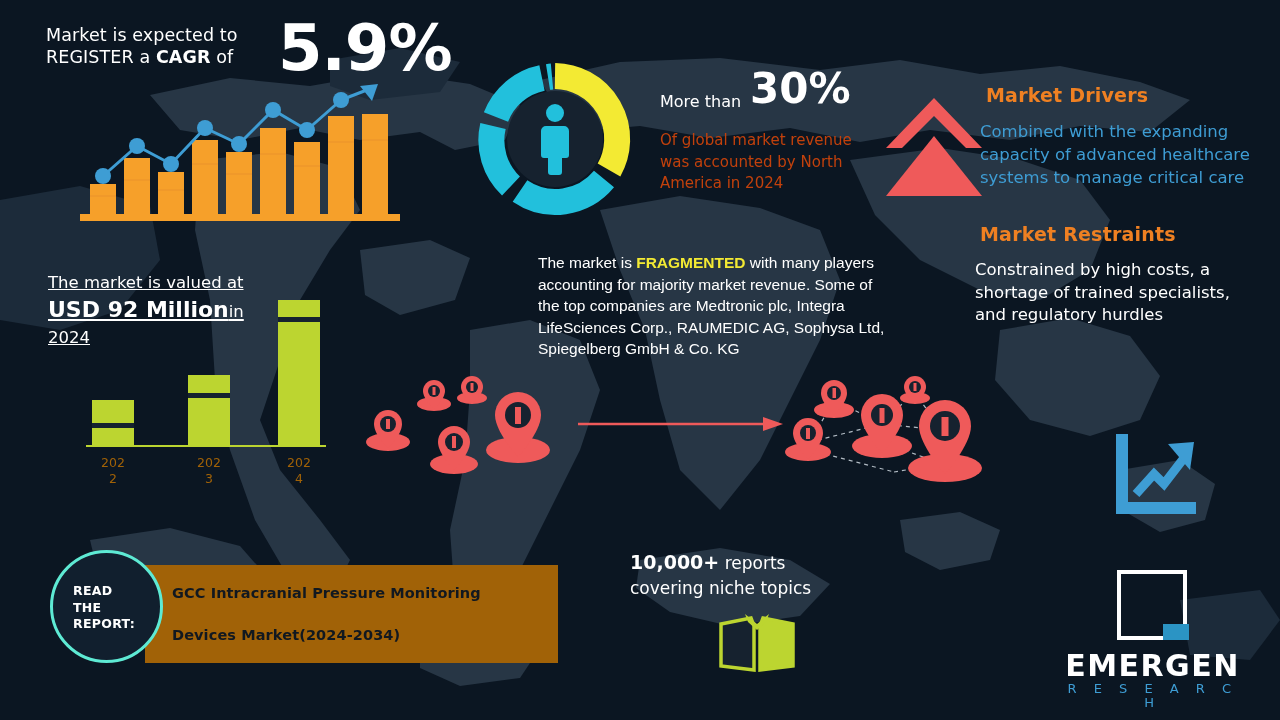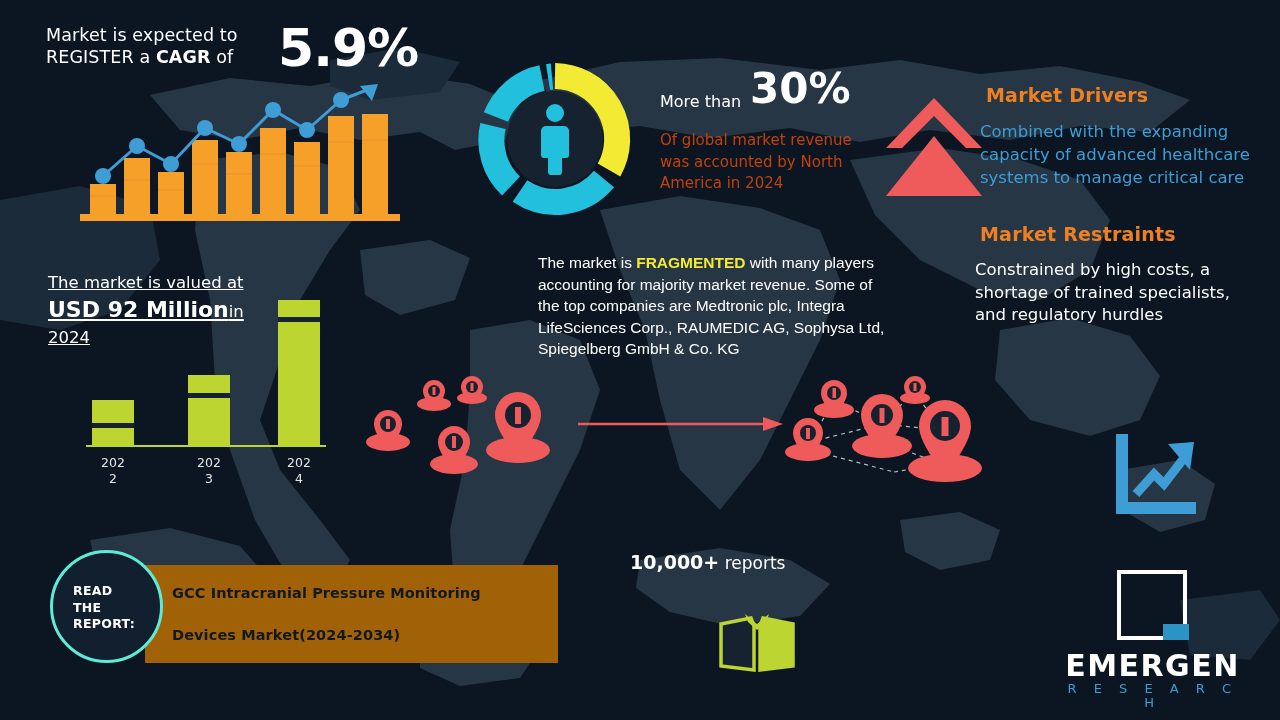--- a/index.html
+++ b/index.html
@@ -12,21 +12,21 @@
   #stage{position:relative;width:1280px;height:720px;overflow:hidden;background:#0b1622;}
   .map{position:absolute;left:0;top:0;width:1280px;height:720px;opacity:1;}
   .layer{position:absolute;}
 
   
   #cagr-block{left:46px;top:24px;width:420px;}
   #cagr-text{font-size:17.5px;line-height:22px;color:#ffffff;letter-spacing:.1px;}
   #cagr-text b{font-weight:bold;}
   #cagr-value{
     position:absolute;left:232px;top:-10px;
-    font-size:52px;font-weight:bold;line-height:68px;color:#ffffff;letter-spacing:-1px;
+    font-size:64px;font-weight:bold;line-height:68px;color:#ffffff;letter-spacing:-1px;
   }
 
   
   #orange-chart{left:72px;top:84px;width:340px;height:140px;}
 
   
   #donut{left:474px;top:56px;width:162px;height:166px;}
 
   
   #thirty-block{left:660px;top:92px;width:210px;}
@@ -45,21 +45,21 @@
 
   
   #valued-block{left:48px;top:272px;width:300px;text-decoration:underline;}
   #valued-l1{font-size:16.5px;color:#fff;line-height:22px;}
   #valued-l2{font-size:22px;font-weight:bold;color:#fff;line-height:30px;margin-top:1px;}
   #valued-l2 .small{font-size:16.5px;font-weight:normal;}
   #valued-l3{font-size:16.5px;color:#fff;line-height:22px;}
 
   
   #green-chart{left:80px;top:295px;width:250px;height:190px;}
-  .gtick{position:absolute;font-size:12.5px;color:#e5e5e5;text-align:center;width:36px;line-height:16px;}
+  .gtick{position:absolute;font-size:12.5px;color:#a16207;text-align:center;width:36px;line-height:16px;}
 
   
   #frag-block{left:538px;top:252px;width:360px;
     font-family:Liberation Sans, sans-serif;font-size:15.5px;line-height:21.5px;color:#ffffff;}
   #frag-block .hl{color:#f3ea33;font-weight:bold;}
 
   
   #pins-left{left:362px;top:376px;width:200px;height:110px;}
   #arrow-mid{left:578px;top:414px;width:205px;height:20px;}
   #pins-right{left:782px;top:372px;width:208px;height:118px;}
@@ -307,20 +307,21 @@
     <div id="banner-t2">Devices Market(2024-2034)</div>
   </div>
   <div class="layer" id="read-circle">
     <span><b>READ</b><br><b>THE</b><br><b>REPORT:</b></span>
   </div>
 
   <div class="layer" id="reports-block">
     <div id="reports-l1">
       <b>10,000+</b><span> reports</span>
     </div>
+    <div id="reports-l1">covering niche topics</div>
   </div>
   <svg class="layer" id="book-icon" viewBox="0 0 78 62">
     <path d="M3 12 L33 6 L36 14 L36 58 L3 54 Z" fill="#16222f" stroke="#bcd530" stroke-width="3.5"></path>
     <path d="M75 12 L45 6 L42 14 L42 58 L75 54 Z" fill="#bcd530" stroke="#bcd530" stroke-width="3.5"></path>
     <path d="M27 2 L39 12 L51 2 L48 10 L39 18 L30 10 Z" fill="#bcd530"></path>
   </svg>
 
   <div class="layer" id="logo">
     <div id="logo-sq"></div>
     <div id="logo-accent"></div>

